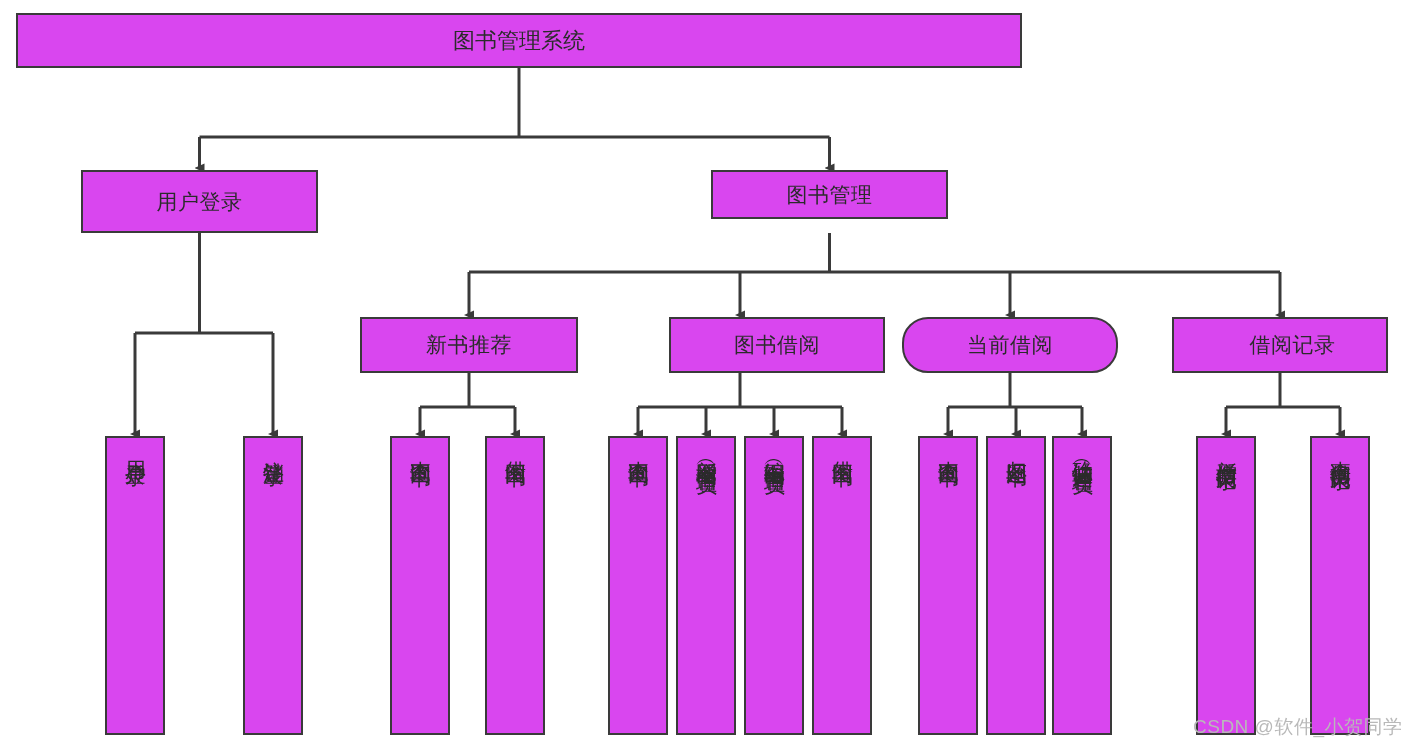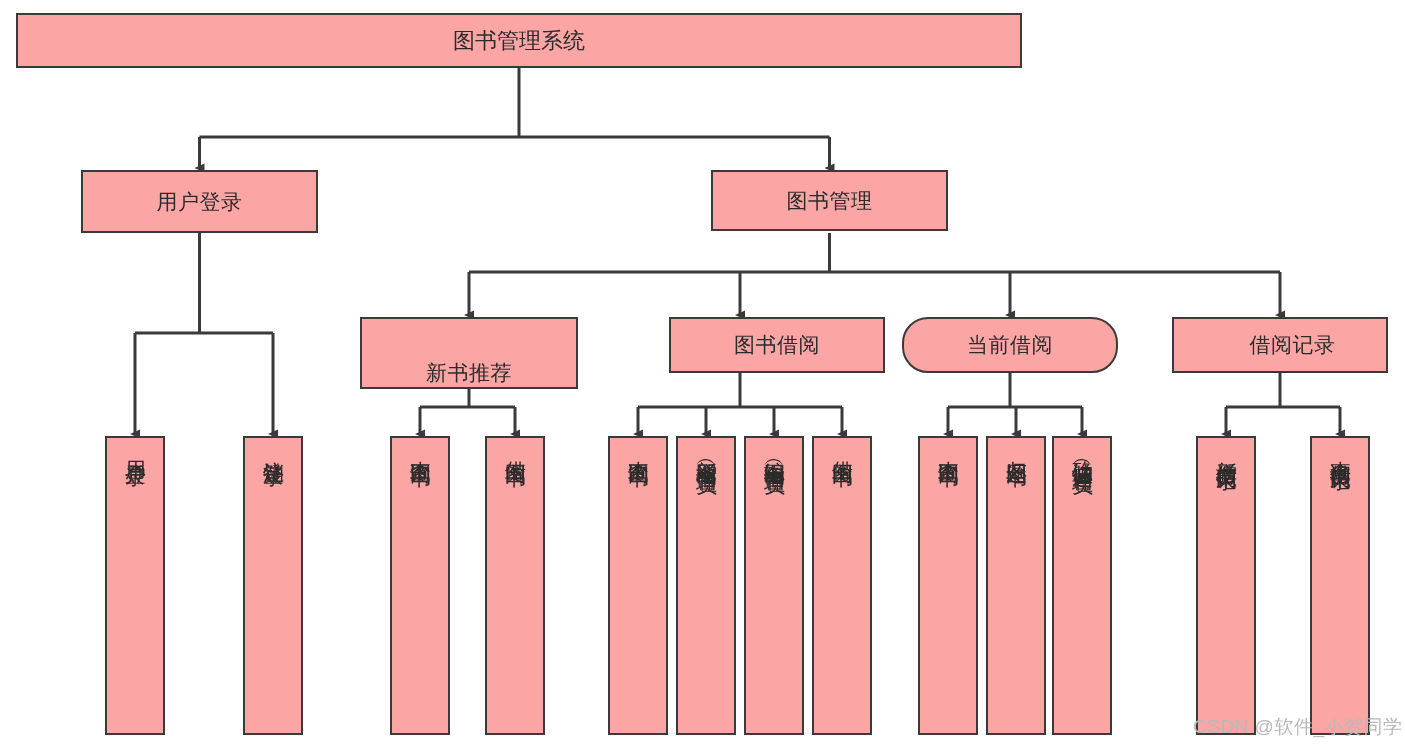--- a/index.html
+++ b/index.html
@@ -22,21 +22,21 @@
     left: 0;
     top: 0;
     width: 1405px;
     height: 747px;
     pointer-events: none;
   }
   .node {
     position: absolute;
     box-sizing: border-box;
     border: 2px solid #3a3a3a;
-    background: #fca5a5;
+    background: #d946ef;
     display: flex;
     align-items: center;
     justify-content: center;
     color: #2b2b2b;
   }
   .node.h {
     font-size: 21px;
     letter-spacing: 0.5px;
   }
   .node.root {
@@ -113,24 +113,24 @@
       </g>
   </svg>
 
   <div id="nodes">
       <div class="node root" id="node-root" style="left: 16px; top: 13px; width: 1006px; height: 55px;">
         <span class="hlabel">图书管理系统</span>
       </div>
       <div class="node h" id="node-l1_0" style="left: 81px; top: 170px; width: 237px; height: 63px;">
         <span class="hlabel">用户登录</span>
       </div>
-      <div class="node h" id="node-l1_1" style="left: 711px; top: 170px; width: 237px; height: 61px;">
+      <div class="node h" id="node-l1_1" style="left: 711px; top: 170px; width: 237px; height: 49px;">
         <span class="hlabel">图书管理</span>
       </div>
-      <div class="node h" id="node-l2_0" style="left: 360px; top: 317px; width: 218px; height: 72px; align-items: flex-end;">
+      <div class="node h" id="node-l2_0" style="left: 360px; top: 317px; width: 218px; height: 56px;">
         <span class="hlabel">新书推荐</span>
       </div>
       <div class="node h" id="node-l2_1" style="left: 632px; top: 317px; width: 216px; height: 56px; margin-left: 37px;">
         <span class="hlabel">图书借阅</span>
       </div>
       <div class="node h" id="node-l2_2" style="left: 902px; top: 317px; width: 216px; height: 56px; border-radius: 26px;">
         <span class="hlabel">当前借阅</span>
       </div>
       <div class="node h" id="node-l2_3" style="left: 1172px; top: 317px; width: 216px; height: 56px; padding-left: 25px;">
         <span class="hlabel">借阅记录</span>

